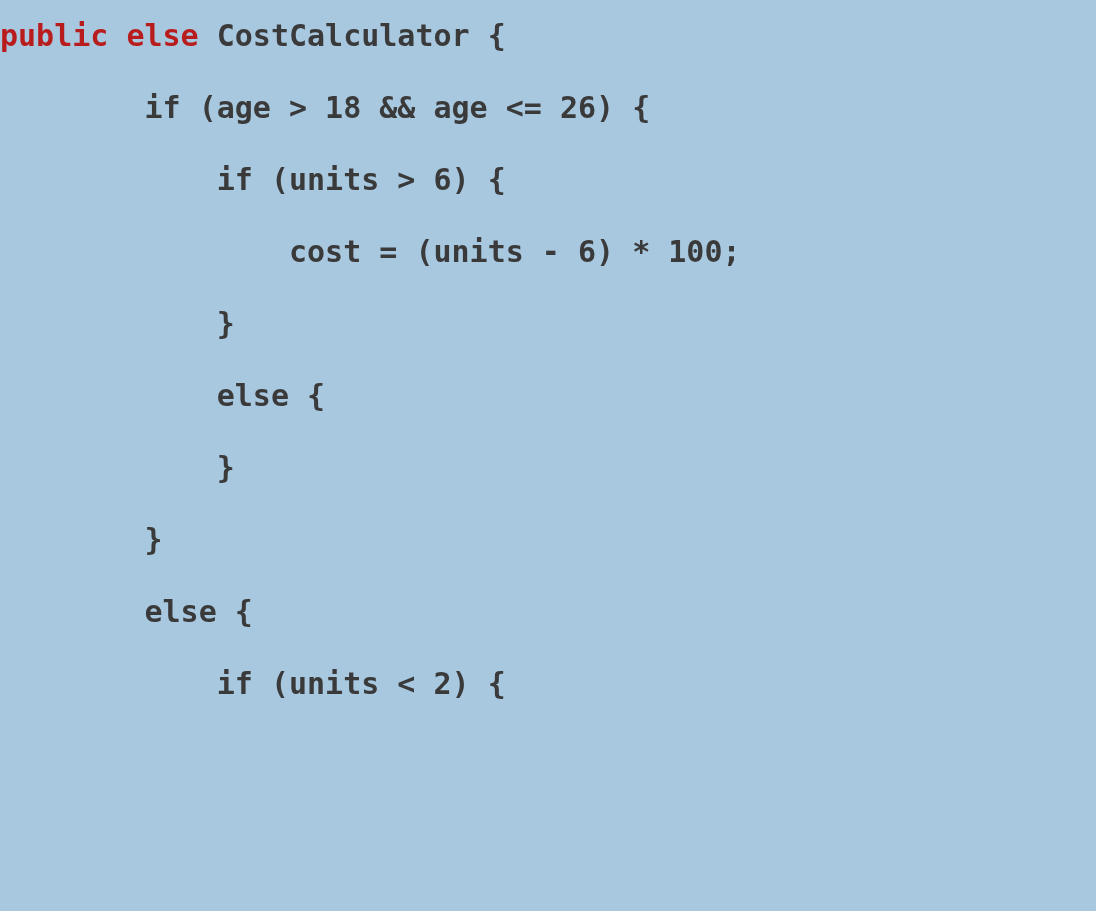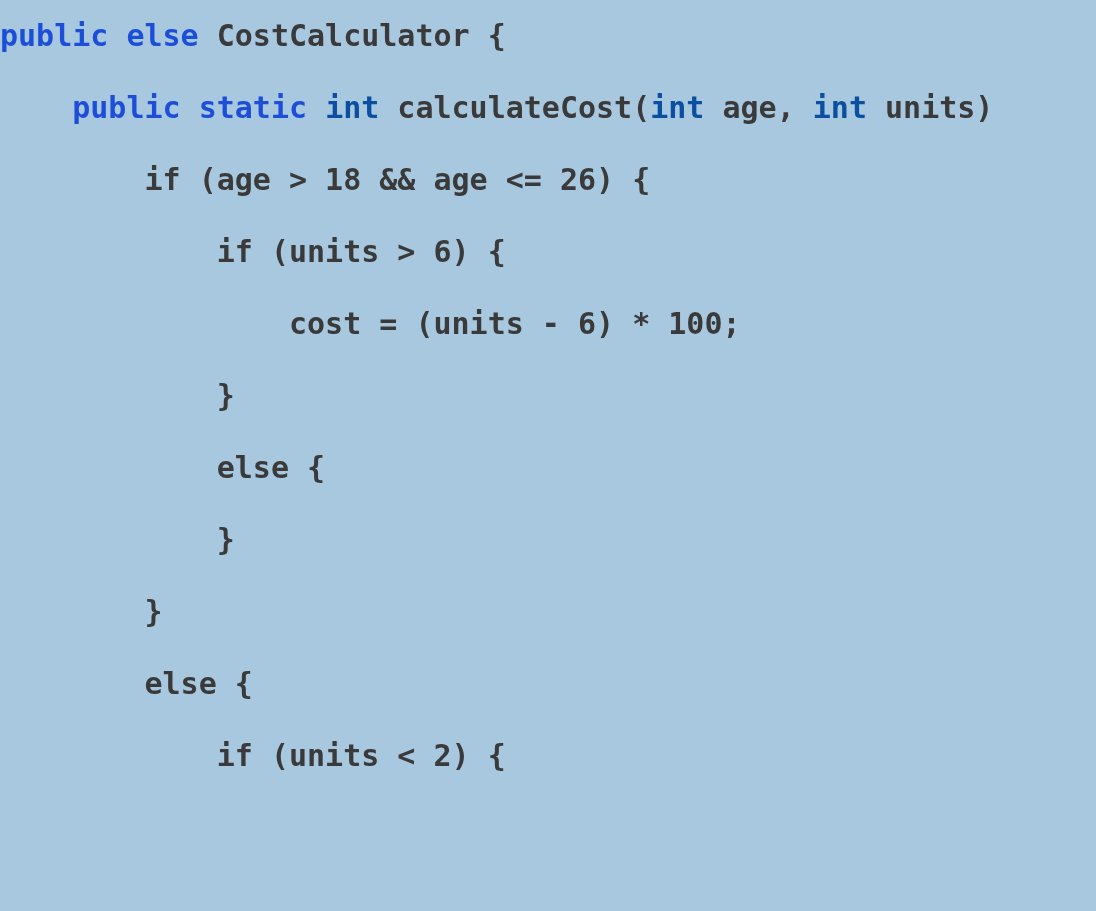--- a/index.html
+++ b/index.html
@@ -7,30 +7,29 @@
     background:#a8c8e0;
     font-family:"Courier New",Courier,monospace;
     font-size:30px;
     line-height:1.2;
     color:#3a3a3a;
     padding:18px 0 0 0;
     box-sizing:border-box;
     font-weight:bold;
   }
   pre{margin:0;white-space:pre}
-  .kw{color:#1d4ed8}
+  .kw{color:#b91c1c}
   .ty{color:#0b4fa0}
   .l{display:block}
   .s1{font-size:30px}
 </style>
 </head>
 <body>
 
 <pre class="s1"><span class="l"><span class="kw">public</span><span> </span><span class="kw">else</span><span> CostCalculator {</span></span>
-<span class="l"><span class="kw">    public</span><span> </span><span class="kw">static</span><span> </span><span class="ty">int</span><span> calculateCost(</span><span class="ty">int</span><span> age, </span><span class="ty">int</span><span> units)</span></span>
 <span class="l">        if (age &gt; 18 &amp;&amp; age &lt;= 26) {</span>
 <span class="l">            if (units &gt; 6) {</span>
 <span class="l">                cost = (units - 6) * 100;</span>
 <span class="l">            }</span>
 <span class="l">            else {</span>
 <span class="l">            }</span>
 <span class="l">        }</span>
 <span class="l">        else {</span>
 <span class="l">            if (units &lt; 2) {</span>
 

